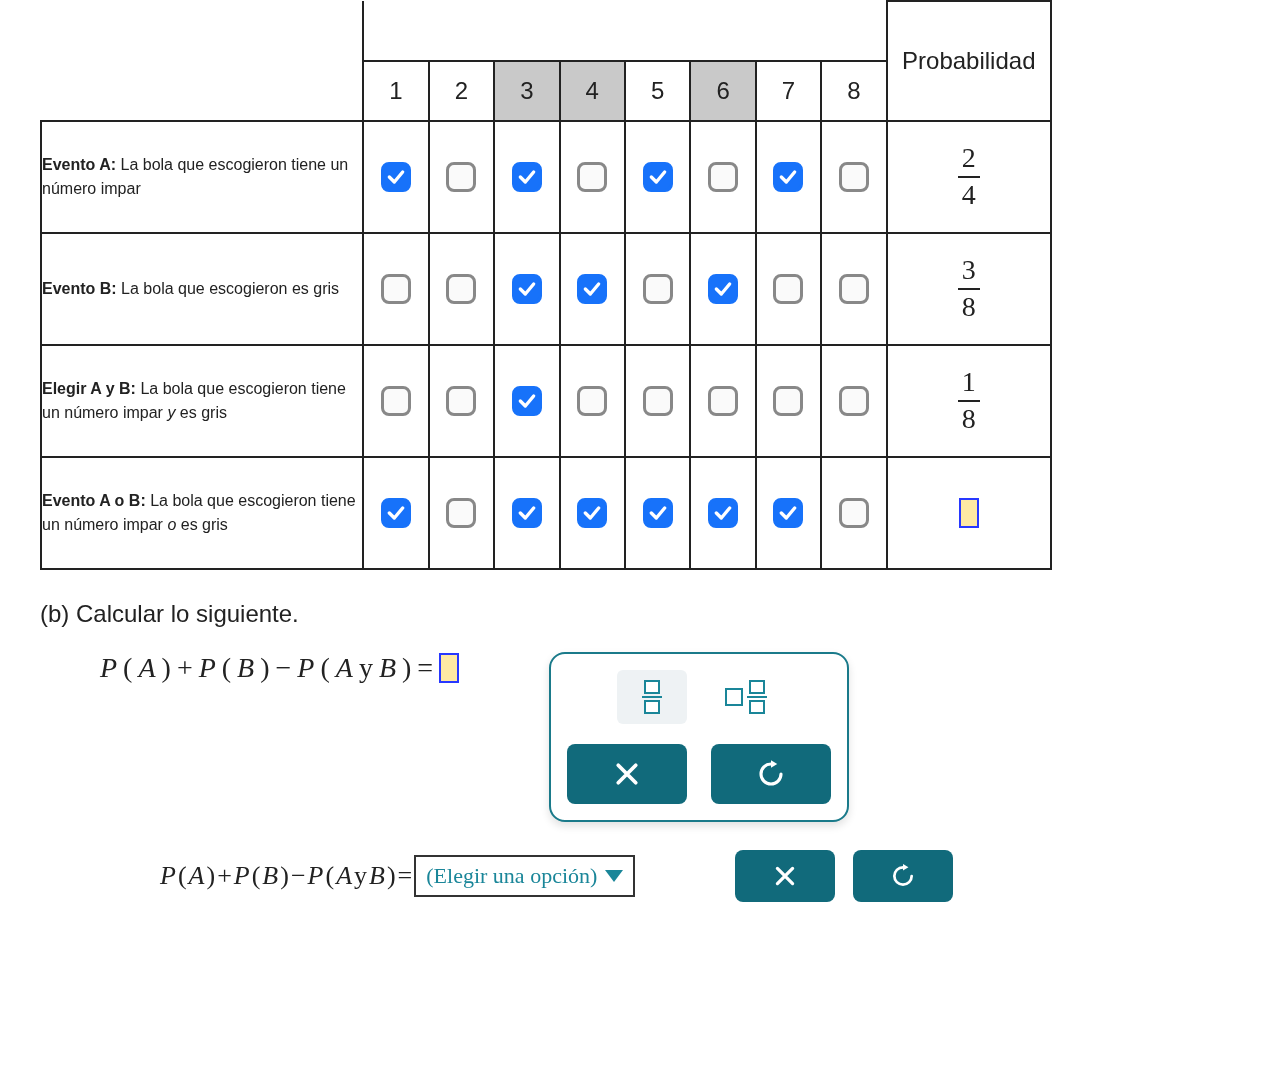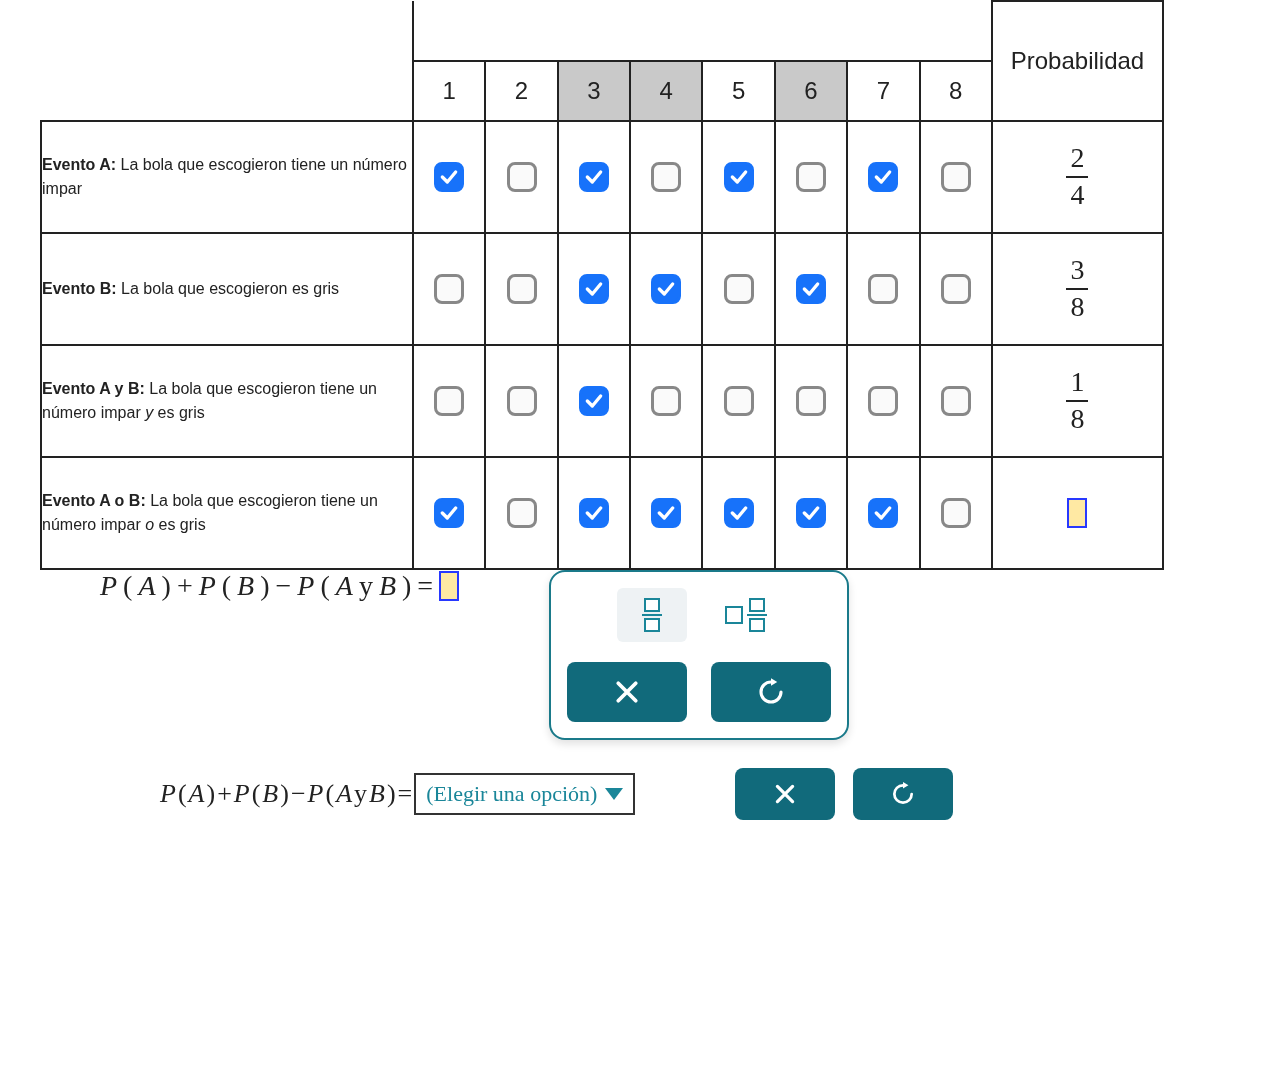--- a/index.html
+++ b/index.html
@@ -9,21 +9,21 @@
     font-family: Verdana, Arial, sans-serif;
     font-size: 22px;
     color: #222;
     background: #fff;
     width: 1279px;
   }
   .wrap { padding: 0 40px 40px 40px; }
 
   table.events {
     border-collapse: collapse;
-    width: 1124px;
+    width: 1012px;
     margin-left: 0;
   }
   table.events th, table.events td {
     border: 2px solid #222;
     padding: 0;
   }
   table.events th.noborder-top { border-top: none; }
   table.events .spacer { border: none !important; }
 
   .hdr-num {
@@ -257,21 +257,21 @@
               </svg></span></td>
           <td class="cb"><span class="checkbox unchecked"></span></td>
           <td class="cb"><span class="checkbox checked"><svg viewBox="0 0 24 24">
                 <path d="M4 12 L10 18 L20 6" stroke="#fff" stroke-width="4" fill="none" stroke-linecap="round" stroke-linejoin="round"></path>
               </svg></span></td>
           <td class="cb"><span class="checkbox unchecked"></span></td>
           <td class="cb"><span class="checkbox unchecked"></span></td>
           <td class="prob"><span class="frac"><span class="num">3</span><span class="bar"></span><span class="den">8</span></span></td>
         </tr>
         <tr>
-          <td class="desc"><b>Evento A y B:</b> La bola que escogieron tiene un número impar <em>y</em> es gris</td>
+          <td class="desc"><b>Elegir A y B:</b> La bola que escogieron tiene un número impar <em>y</em> es gris</td>
           <td class="cb"><span class="checkbox unchecked"></span></td>
           <td class="cb"><span class="checkbox unchecked"></span></td>
           <td class="cb"><span class="checkbox checked"><svg viewBox="0 0 24 24">
                 <path d="M4 12 L10 18 L20 6" stroke="#fff" stroke-width="4" fill="none" stroke-linecap="round" stroke-linejoin="round"></path>
               </svg></span></td>
           <td class="cb"><span class="checkbox unchecked"></span></td>
           <td class="cb"><span class="checkbox unchecked"></span></td>
           <td class="cb"><span class="checkbox unchecked"></span></td>
           <td class="cb"><span class="checkbox unchecked"></span></td>
           <td class="cb"><span class="checkbox unchecked"></span></td>
@@ -297,20 +297,21 @@
               </svg></span></td>
           <td class="cb"><span class="checkbox checked"><svg viewBox="0 0 24 24">
                 <path d="M4 12 L10 18 L20 6" stroke="#fff" stroke-width="4" fill="none" stroke-linecap="round" stroke-linejoin="round"></path>
               </svg></span></td>
           <td class="cb"><span class="checkbox unchecked"></span></td>
           <td class="prob"><span class="answerbox"></span></td>
         </tr>
       </tbody>
 </table>
 
+<div class="section-label">(b) Calcular lo siguiente.</div>
 
 <div class="part-b-row">
   <div class="eqline" id="eq-b">
         <span class="fn">P</span>
         <span>(</span>
         <span class="fn">A</span>
         <span>)</span>
         <span> + </span>
         <span class="fn">P</span>
         <span>(</span>

